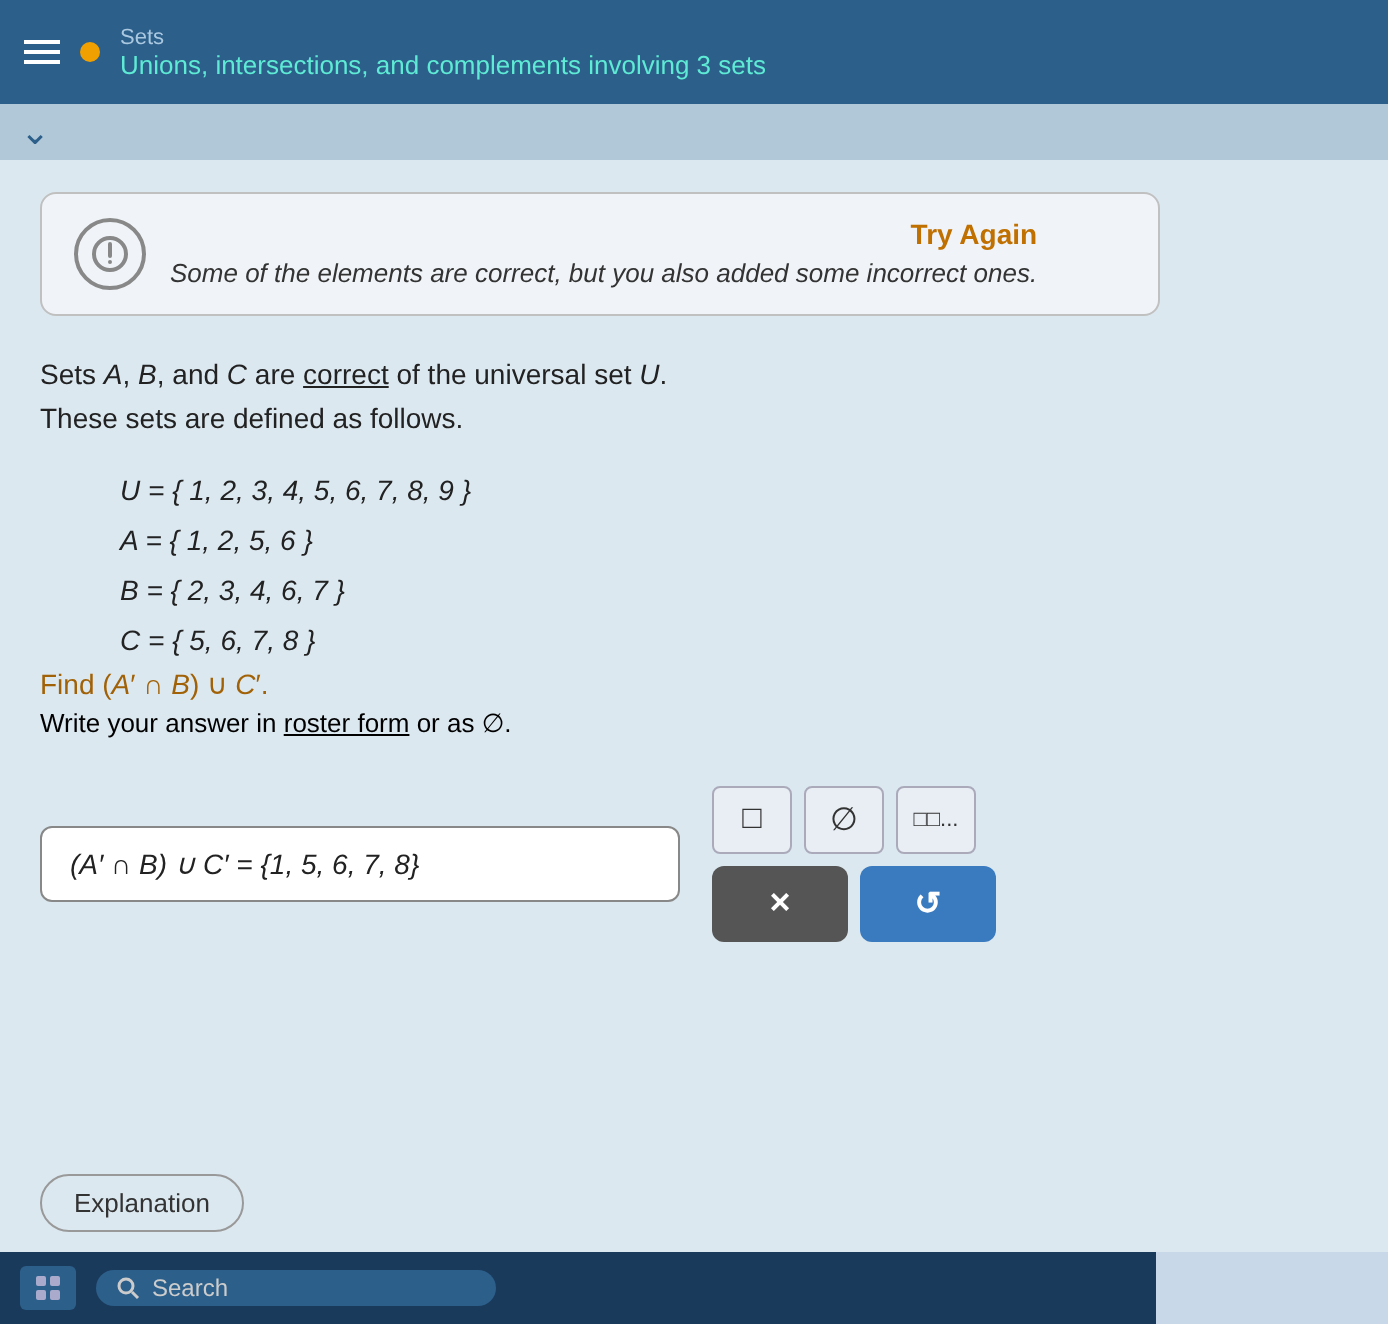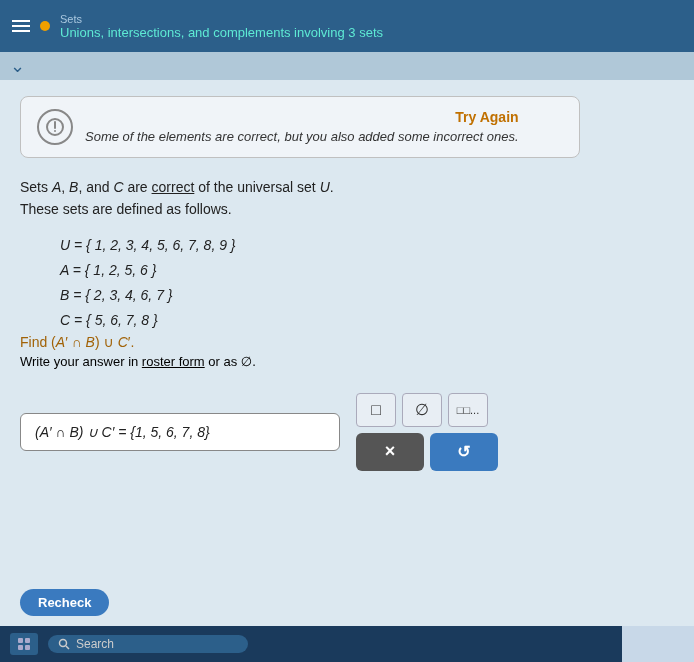--- a/index.html
+++ b/index.html
@@ -209,21 +209,21 @@
       background: #3a7abf;
       color: white;
       font-size: 16px;
     }
 
     
     .bottom-bar {
       position: absolute;
       bottom: 0;
       left: 0;
-      width: 622px;
+      width: 578px;
       height: 36px;
       background: #1a3a5c;
       display: flex;
       align-items: center;
       padding: 0 10px;
       gap: 10px;
     }
     .taskbar-btn {
       width: 28px;
       height: 22px;
@@ -349,21 +349,21 @@
       <div class="symbol-row">
         <button class="action-btn btn-x">×</button>
         <button class="action-btn btn-undo">↺</button>
       </div>
     </div>
   </div>
 
 </div>
 
 <div class="footer-row">
-  <button class="recheck-btn">Recheck</button>
+  <button class="explanation-btn">Explanation</button>
 </div>
 
 <div class="bottom-bar">
   <div class="taskbar-btn">
     <svg width="14" height="14" viewBox="0 0 14 14" fill="none">
       <rect x="1" y="1" width="5" height="5" fill="#aac" rx="1"></rect>
       <rect x="8" y="1" width="5" height="5" fill="#aac" rx="1"></rect>
       <rect x="1" y="8" width="5" height="5" fill="#aac" rx="1"></rect>
       <rect x="8" y="8" width="5" height="5" fill="#aac" rx="1"></rect>
     </svg>

